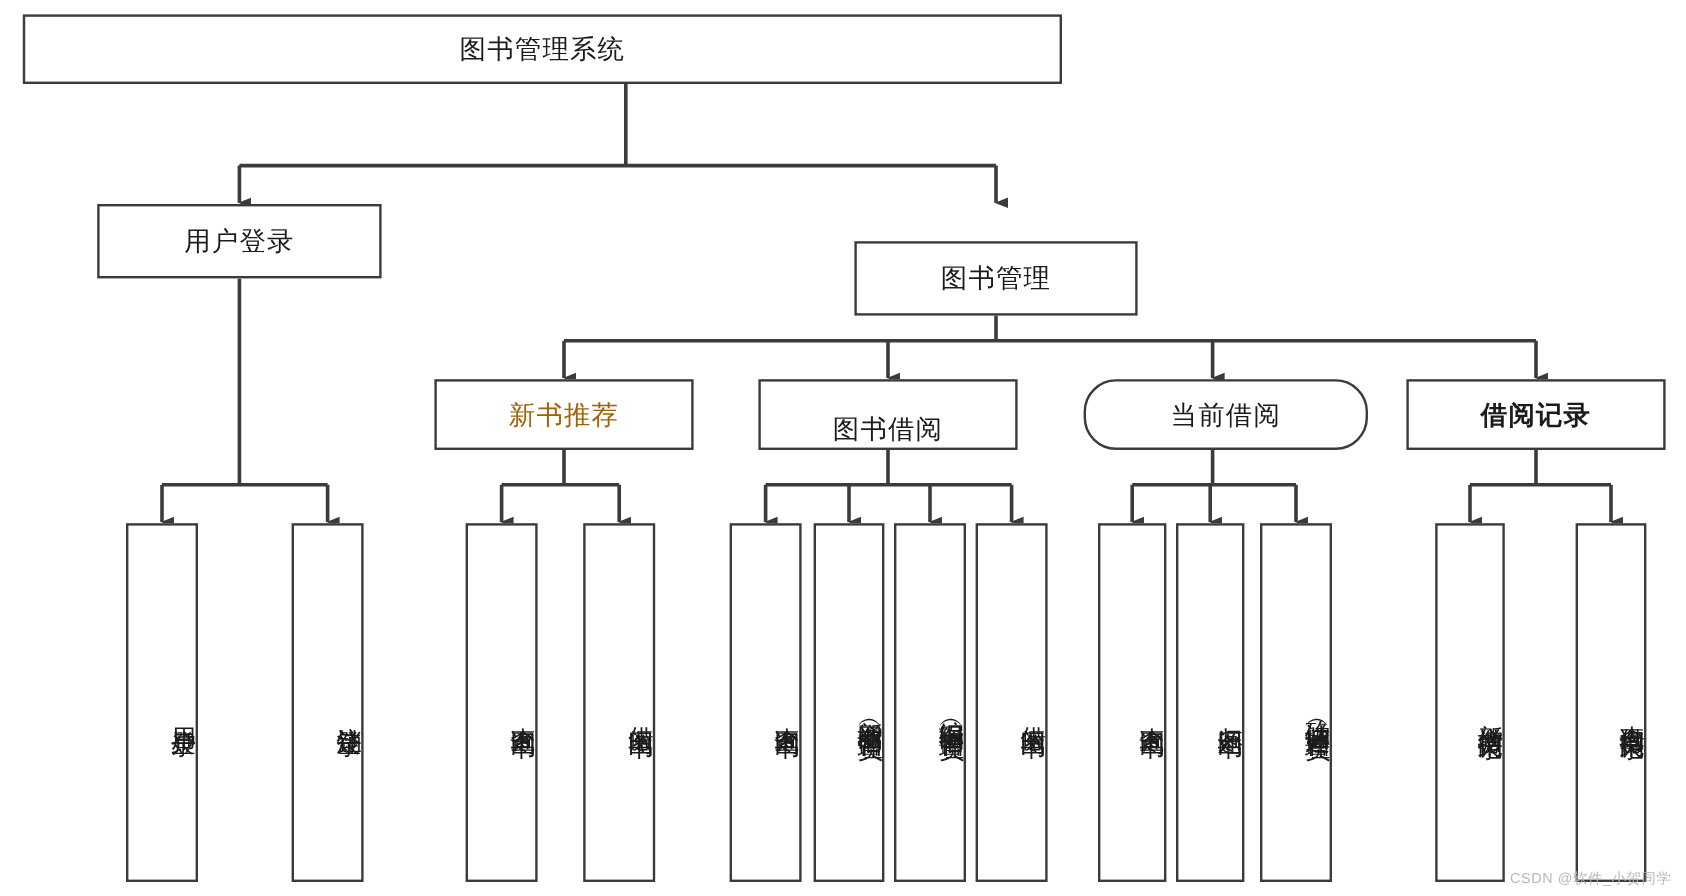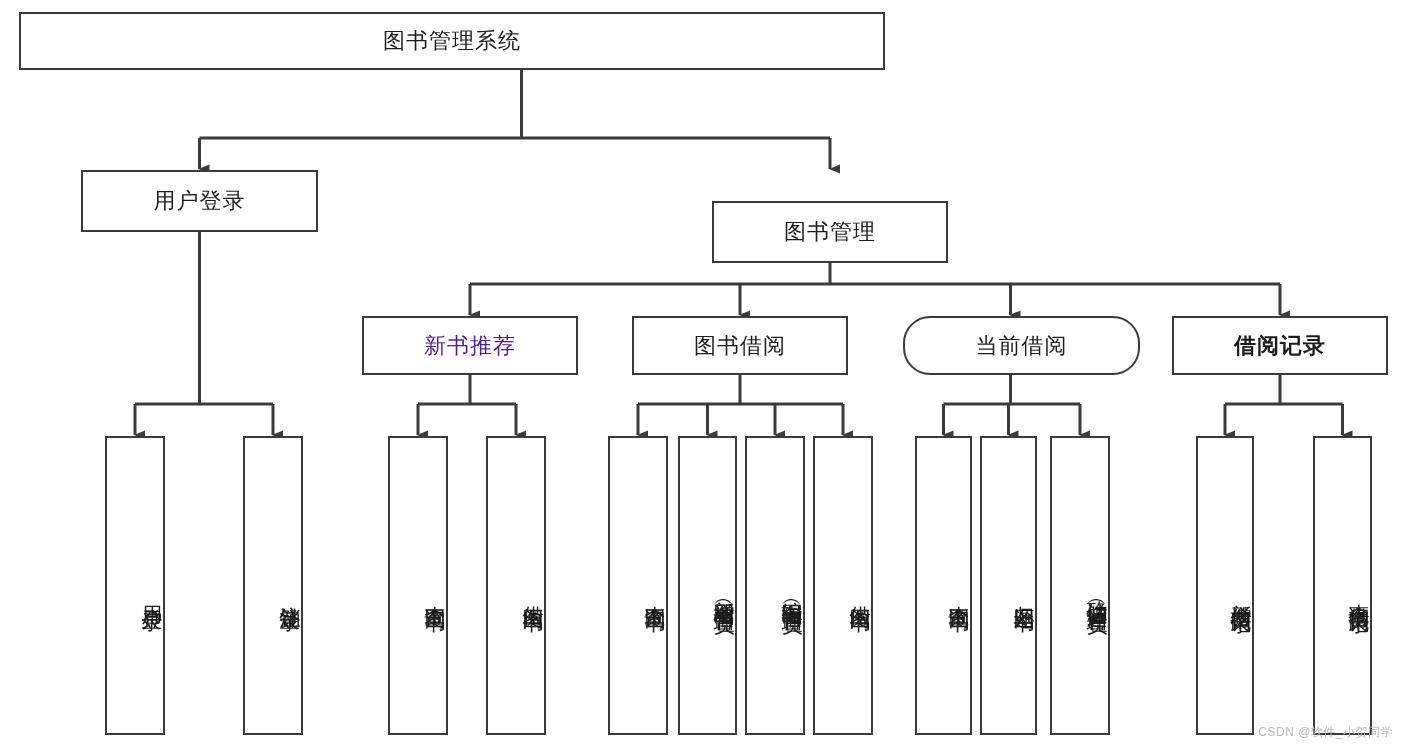--- a/index.html
+++ b/index.html
@@ -113,24 +113,24 @@
   <div id="nodes">
       <div class="node node-h" style="left: 19px; top: 12px; width: 866px; height: 58px; border-color: rgb(59, 59, 59); background: rgb(255, 255, 255); color: rgb(27, 27, 27); align-items: center;">
         <span>图书管理系统</span>
       </div>
       <div class="node node-h" style="left: 81px; top: 170px; width: 237px; height: 62px; border-color: rgb(59, 59, 59); background: rgb(255, 255, 255); color: rgb(27, 27, 27);">
         <span>用户登录</span>
       </div>
       <div class="node node-h" style="left: 712px; top: 170px; width: 236px; height: 62px; border-color: rgb(59, 59, 59); background: rgb(255, 255, 255); color: rgb(27, 27, 27); margin-top: 31px;">
         <span>图书管理</span>
       </div>
-      <div class="node node-h" style="left: 362px; top: 316px; width: 216px; height: 59px; border-color: rgb(59, 59, 59); background: rgb(255, 255, 255); color: #4c1d95;">
+      <div class="node node-h" style="left: 362px; top: 316px; width: 216px; height: 59px; border-color: rgb(59, 59, 59); background: rgb(255, 255, 255); color: #a16207;">
         <span>新书推荐</span>
       </div>
-      <div class="node node-h" style="left: 632px; top: 316px; width: 216px; height: 59px; border-color: rgb(59, 59, 59); background: rgb(255, 255, 255); color: rgb(27, 27, 27);">
+      <div class="node node-h" style="left: 632px; top: 316px; width: 216px; height: 59px; border-color: rgb(59, 59, 59); background: rgb(255, 255, 255); color: rgb(27, 27, 27); align-items: flex-end;">
         <span>图书借阅</span>
       </div>
       <div class="node node-h" style="left: 903px; top: 316px; width: 237px; height: 59px; border-color: rgb(59, 59, 59); background: rgb(255, 255, 255); color: rgb(27, 27, 27); border-radius: 27px;">
         <span>当前借阅</span>
       </div>
       <div class="node node-h" style="left: 1172px; top: 316px; width: 216px; height: 59px; border-color: rgb(59, 59, 59); background: rgb(255, 255, 255); color: rgb(27, 27, 27); font-weight: bold;">
         <span>借阅记录</span>
       </div>
       <div class="node node-v" style="left: 105px; top: 436px; width: 60px; height: 299px; border-color: rgb(59, 59, 59); background: rgb(255, 255, 255); color: rgb(27, 27, 27);">
         <span>用户登录</span>

